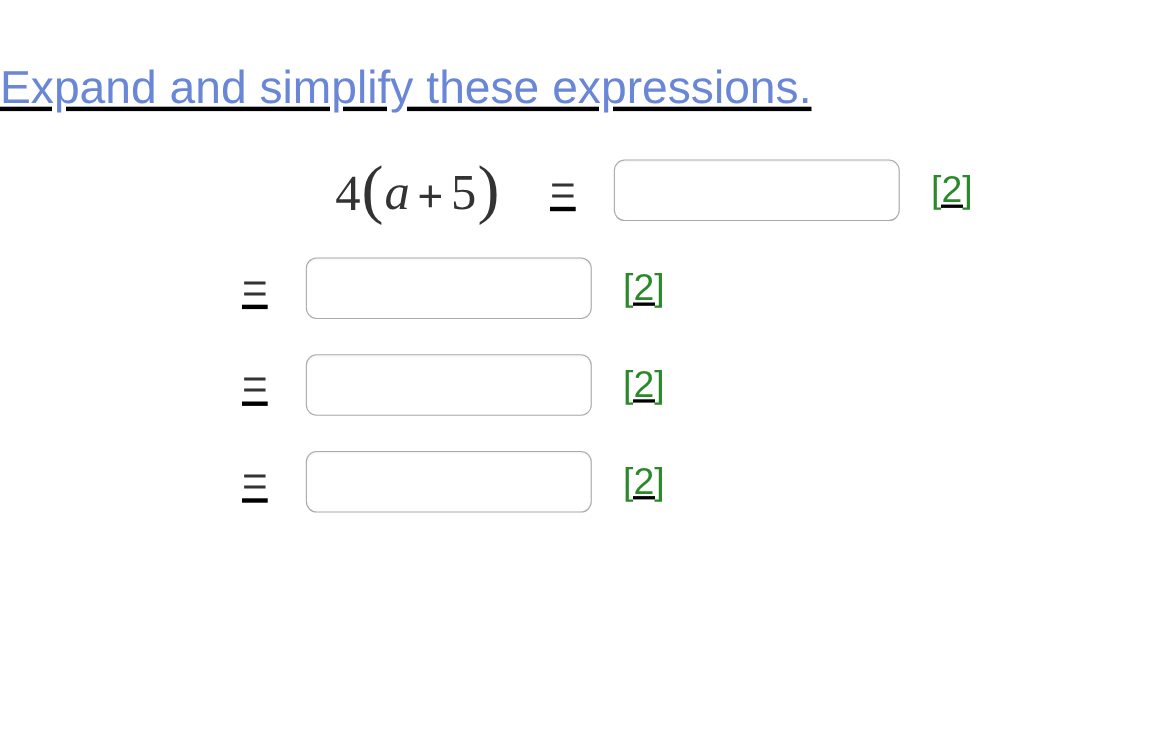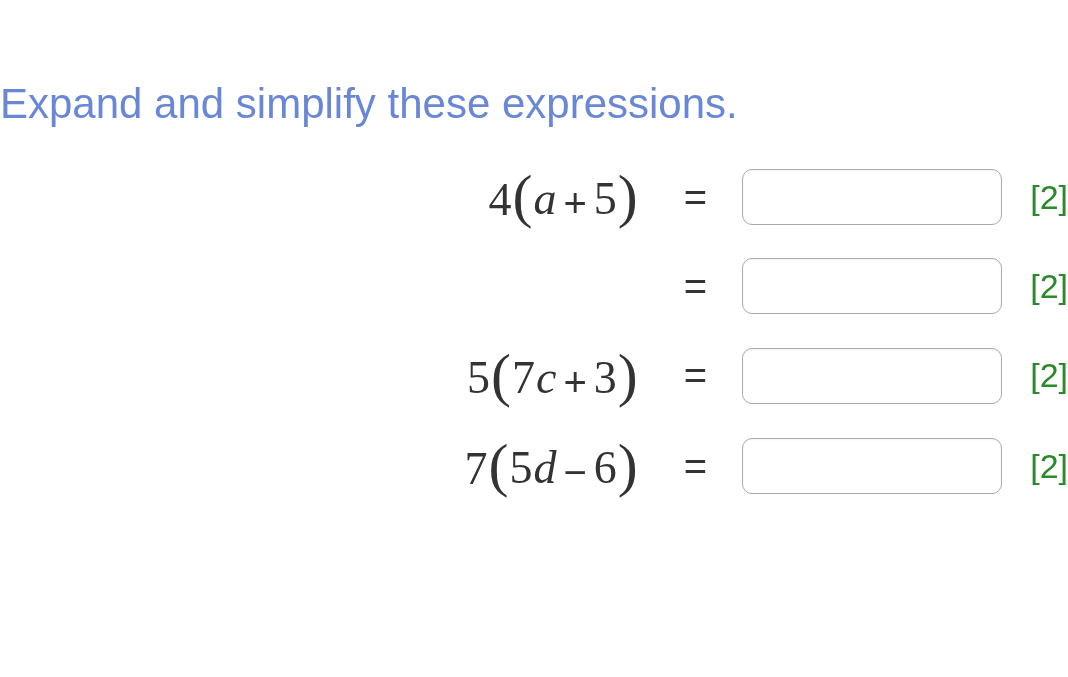--- a/index.html
+++ b/index.html
@@ -8,40 +8,40 @@
       box-sizing: border-box;
     }
     body {
       font-family: Georgia, 'Times New Roman', serif;
       background: #fff;
       padding: 0;
       width: 1068px;
       height: 677px;
     }
     .container {
-      padding-top: 80px;
+      padding-top: 56px;
+      text-decoration: underline;
     }
     .heading {
       color: #6987d6;
       font-size: 42px;
       font-weight: normal;
       font-family: Verdana, Geneva, sans-serif;
       margin-bottom: 40px;
       padding-left: 0;
     }
     .rows {
       display: flex;
       flex-direction: column;
       gap: 32px;
       padding-left: 175px;
     }
     .row {
       display: flex;
       align-items: center;
-      justify-content: flex-end;
     }
     .expression {
       font-size: 46px;
       color: #333;
       width: 280px;
       text-align: right;
       font-family: Georgia, serif;
       letter-spacing: 1px;
     }
     .expression .coef {
@@ -111,31 +111,25 @@
       <span class="marks">[2]</span>
     </div>
 
     <div class="row">
       <span class="equals">=</span>
       <input class="answer-input" type="text" value="" style="">
       <span class="marks">[2]</span>
     </div>
 
     <div class="row">
-      <span class="expression">
-        <span class="coef">5</span><span class="paren">(</span><span class="inner"><span>7</span><span class="var">c</span><span class="op">+</span><span>3</span></span><span class="paren">)</span>
-      </span>
       <span class="equals">=</span>
       <input class="answer-input" type="text" value="" style="">
       <span class="marks">[2]</span>
     </div>
 
     <div class="row">
-      <span class="expression">
-        <span class="coef">7</span><span class="paren">(</span><span class="inner"><span>5</span><span class="var">d</span><span class="op">−</span><span>6</span></span><span class="paren">)</span>
-      </span>
       <span class="equals">=</span>
       <input class="answer-input" type="text" value="" style="">
       <span class="marks">[2]</span>
     </div>
 
   </div>
 </div>
 
 </body></html>

